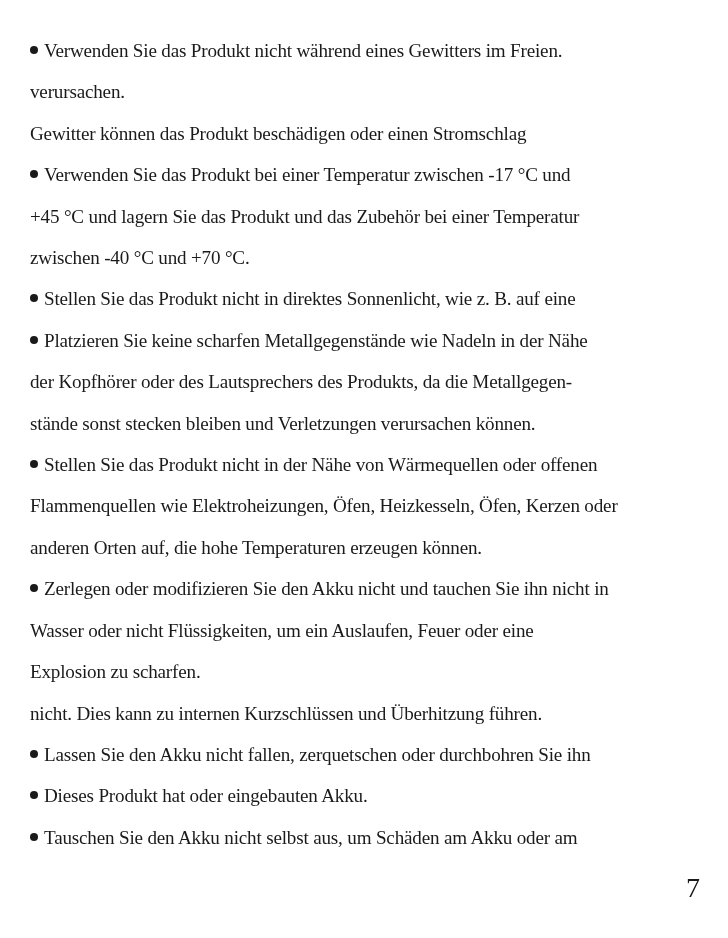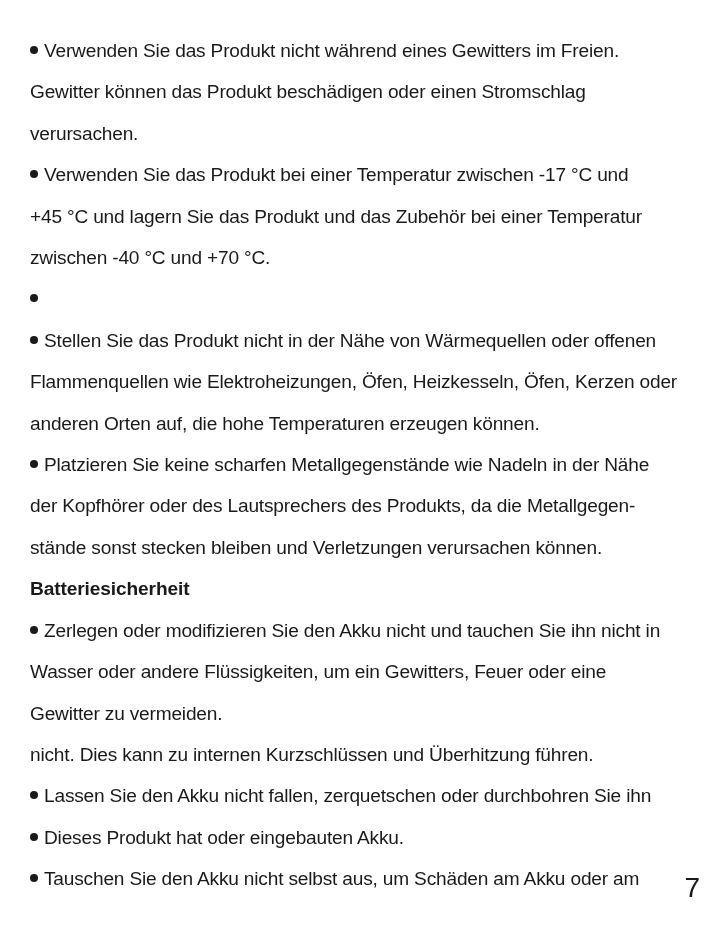--- a/index.html
+++ b/index.html
@@ -14,20 +14,21 @@
     color: #1a1a1a;
     overflow: hidden;
   }
 
   #page {
     position: relative;
     width: 728px;
     height: 938px;
     box-sizing: border-box;
     padding: 30px 18px 0 30px;
+    font-family: Liberation Serif, serif;
   }
 
   .content {
     width: 682px;
   }
 
   
   .block {
     margin: 0;
     padding: 0;
@@ -70,48 +71,45 @@
     color: #1a1a1a;
   }
 </style>
 </head>
 <body>
 
 <div id="page">
   <div class="content">
       <div class="block">
         <div class="line first"><span class="bullet"></span><span>Verwenden Sie das Produkt nicht während eines Gewitters im Freien.</span></div>
+        <div class="line"><span>verursachen.</span></div>
         <div class="line"><span>Gewitter können das Produkt beschädigen oder einen Stromschlag</span></div>
-        <div class="line"><span>verursachen.</span></div>
       </div>
       <div class="block">
         <div class="line first"><span class="bullet"></span><span>Verwenden Sie das Produkt bei einer Temperatur zwischen -17 °C und</span></div>
         <div class="line"><span>+45 °C und lagern Sie das Produkt und das Zubehör bei einer Temperatur</span></div>
         <div class="line"><span>zwischen -40 °C und +70 °C.</span></div>
       </div>
       <div class="block">
-        <div class="line first"><span class="bullet"></span></div>
+        <div class="line first"><span class="bullet"></span><span>Stellen Sie das Produkt nicht in direktes Sonnenlicht, wie z. B. auf eine</span></div>
+      </div>
+      <div class="block">
+        <div class="line first"><span class="bullet"></span><span>Platzieren Sie keine scharfen Metallgegenstände wie Nadeln in der Nähe</span></div>
+        <div class="line"><span>der Kopfhörer oder des Lautsprechers des Produkts, da die Metallgegen-</span></div>
+        <div class="line"><span>stände sonst stecken bleiben und Verletzungen verursachen können.</span></div>
       </div>
       <div class="block">
         <div class="line first"><span class="bullet"></span><span>Stellen Sie das Produkt nicht in der Nähe von Wärmequellen oder offenen</span></div>
         <div class="line"><span>Flammenquellen wie Elektroheizungen, Öfen, Heizkesseln, Öfen, Kerzen oder</span></div>
         <div class="line"><span>anderen Orten auf, die hohe Temperaturen erzeugen können.</span></div>
       </div>
       <div class="block">
-        <div class="line first"><span class="bullet"></span><span>Platzieren Sie keine scharfen Metallgegenstände wie Nadeln in der Nähe</span></div>
-        <div class="line"><span>der Kopfhörer oder des Lautsprechers des Produkts, da die Metallgegen-</span></div>
-        <div class="line"><span>stände sonst stecken bleiben und Verletzungen verursachen können.</span></div>
-      </div>
-      <div class="block heading">
-        <div class="line first"><span>Batteriesicherheit</span></div>
-      </div>
-      <div class="block">
         <div class="line first"><span class="bullet"></span><span>Zerlegen oder modifizieren Sie den Akku nicht und tauchen Sie ihn nicht in</span></div>
-        <div class="line"><span>Wasser oder andere Flüssigkeiten, um ein Gewitters, Feuer oder eine</span></div>
-        <div class="line"><span>Gewitter zu vermeiden.</span></div>
+        <div class="line"><span>Wasser oder nicht Flüssigkeiten, um ein Auslaufen, Feuer oder eine</span></div>
+        <div class="line"><span>Explosion zu scharfen.</span></div>
       </div>
       <div class="block">
         <div class="line"><span>nicht. Dies kann zu internen Kurzschlüssen und Überhitzung führen.</span></div>
         <div class="line first"><span class="bullet"></span><span>Lassen Sie den Akku nicht fallen, zerquetschen oder durchbohren Sie ihn</span></div>
       </div>
       <div class="block">
         <div class="line first"><span class="bullet"></span><span>Dieses Produkt hat oder eingebauten Akku.</span></div>
       </div>
       <div class="block">
         <div class="line first"><span class="bullet"></span><span>Tauschen Sie den Akku nicht selbst aus, um Schäden am Akku oder am</span></div>

